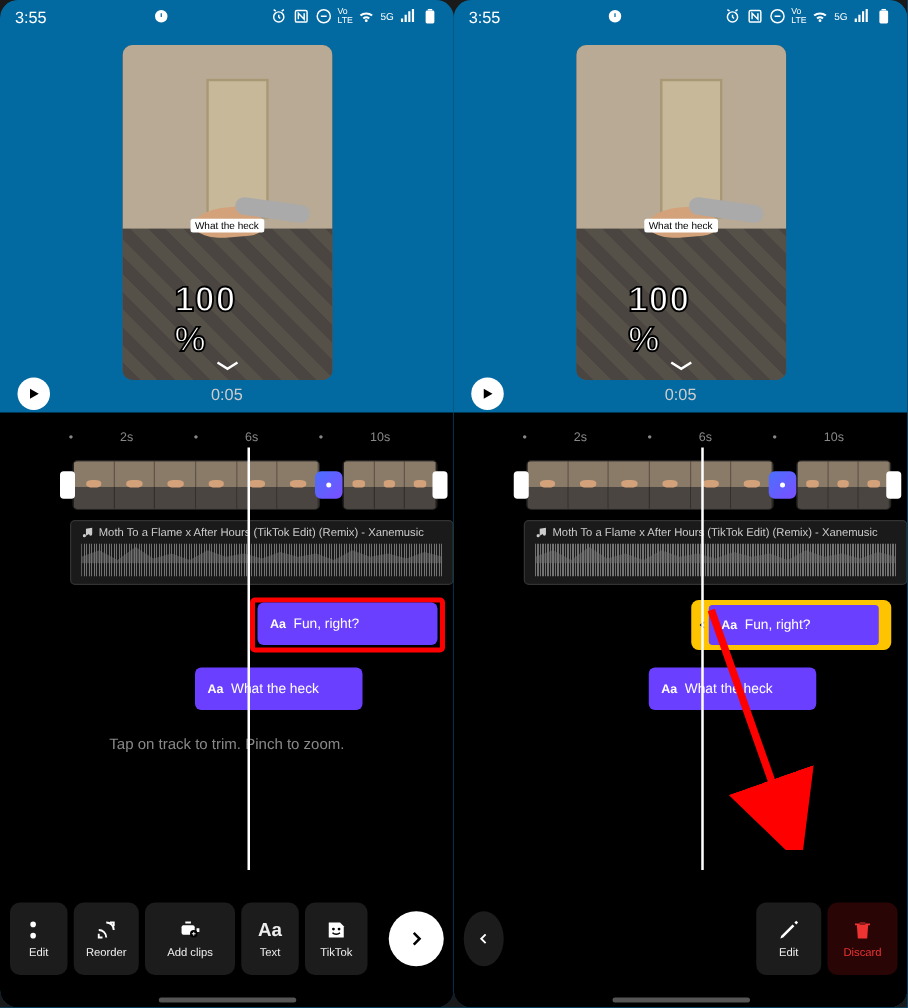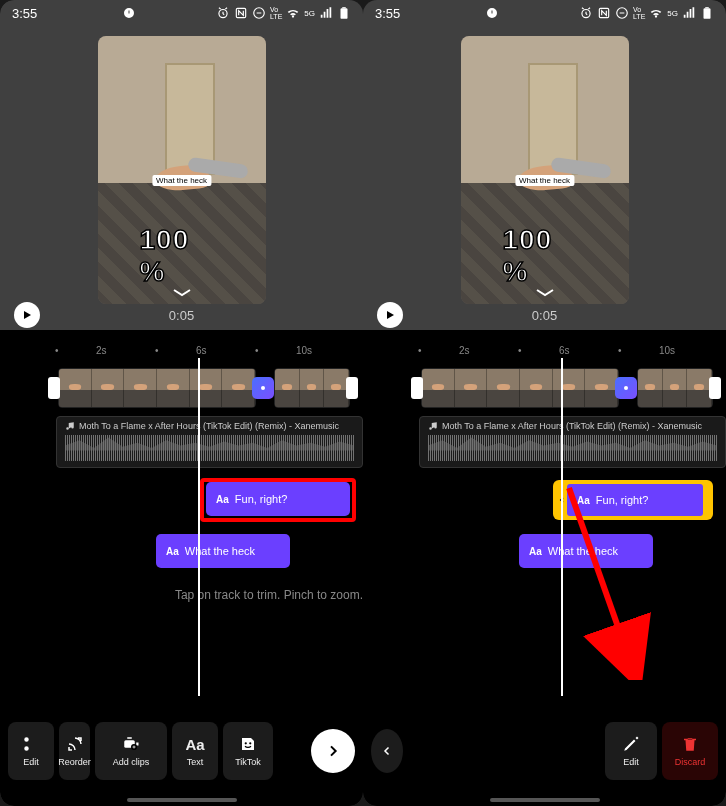--- a/index.html
+++ b/index.html
@@ -9,21 +9,21 @@
   color: #fff;
   width: 726px;
   height: 806px;
   display: flex;
   border-radius: 14px;
   overflow: hidden;
 }
 .screen {
   width: 363px;
   height: 806px;
-  background: #404040;
+  background: #0369a1;
   position: relative;
   display: flex;
   flex-direction: column;
   border-radius: 14px;
   overflow: hidden;
 }
 .status-bar {
   height: 26px;
   display: flex;
   justify-content: space-between;
@@ -76,21 +76,21 @@
 .audio-track { height:52px; }
 .audio-clip { position:absolute; left:56px; right:0; top:0; height:52px; background:#1a1a1a; border-radius:4px; border:1px solid #333; padding:4px 8px; }
 .audio-title { font-size:9px; color:#ccc; white-space:nowrap; overflow:hidden; display:flex; align-items:center; gap:4px;}
 .waveform { height:26px; margin-top:4px; background: repeating-linear-gradient(90deg, #888 0, #888 1px, transparent 1px, transparent 2px); opacity:0.8; position:relative;}
 .waveform::before { content:''; position:absolute; inset:0; background: linear-gradient(#888,#888); clip-path: polygon(0 40%, 5% 20%, 10% 50%, 15% 10%, 20% 45%, 25% 30%, 30% 50%, 35% 20%, 40% 40%, 45% 30%, 50% 45%, 55% 25%, 60% 40%, 65% 30%, 70% 50%, 75% 20%, 80% 40%, 85% 30%, 90% 45%, 95% 25%, 100% 40%, 100% 60%, 0 60%); opacity:0.5;}
 .text-clip { position:absolute; height:34px; background:#6b3fff; border-radius:5px; display:flex; align-items:center; padding:0 10px; font-size:11px; gap:6px; }
 .text-clip .aa { font-weight:600; font-size:10px; }
 .highlight-red { position:absolute; border:4px solid #f00; border-radius:4px; pointer-events:none; }
 .highlight-yellow-wrap { position:absolute; background:#ffc400; border-radius:6px; padding:4px; display:flex; align-items:center; }
 .yellow-handle { width:10px; height:26px; display:flex; align-items:center; justify-content:center; }
-.hint-text { text-align:right; font-size:12px; color:#888; margin-top:16px; }
+.hint-text { text-align:center; font-size:12px; color:#888; margin-top:16px; }
 .bottom-bar { position:absolute; bottom:22px; left:0; right:0; height:66px; display:flex; align-items:center; padding:0 8px; gap:5px; }
 .tool-btn { background:#1c1c1c; border-radius:8px; height:58px; display:flex; flex-direction:column; align-items:center; justify-content:center; gap:4px; font-size:9px; color:#eee; }
 .tool-btn.discard { background:#2a0505; color:#e33; }
 .circle-btn { width:44px; height:44px; background:#fff; border-radius:50%; display:flex; align-items:center; justify-content:center; }
 .circle-btn.dark { background:#1c1c1c; width:32px; }
 .nav-pill { position:absolute; bottom:4px; left:50%; transform:translateX(-50%); width:110px; height:4px; background:#555; border-radius:2px; }
 .arrow-annotation { position:absolute; z-index:20; pointer-events:none; }
 </style>
 </head>
 <body>
@@ -217,21 +217,21 @@
 
     <div class="hint-text">Tap on track to trim. Pinch to zoom.</div>
 
     <div class="bottom-bar">
       <div class="tool-btn" style="width:46px">
         <svg width="18" height="18" viewBox="0 0 24 24" fill="#fff">
             <path d="M6 9a3 3 0 100-6 3 3 0 000 6zm0 12a3 3 0 100-6 3 3 0 000 6zM8 8l12-5M8 16l12 5M12 12L8 8m4 4l-4 4"></path>
           </svg>
         <span>Edit</span>
       </div>
-      <div class="tool-btn" style="width:31px">
+      <div class="tool-btn" style="width:52px">
         <svg width="18" height="18" viewBox="0 0 24 24" fill="none" stroke="#fff" stroke-width="2">
             <path d="M12 4a8 8 0 018 8M4 12a8 8 0 018 8M16 4l4 0 0 4M8 20l-4 0 0-4"></path>
           </svg>
         <span>Reorder</span>
       </div>
       <div class="tool-btn" style="width:72px">
         <svg width="18" height="18" viewBox="0 0 24 24" fill="#fff">
             <rect x="3" y="7" width="14" height="10" rx="2"></rect>
             <path d="M19 10h3v4h-3zM7 3h6v2H7z"></path>
             <circle cx="16" cy="16" r="4" fill="#000"></circle>

